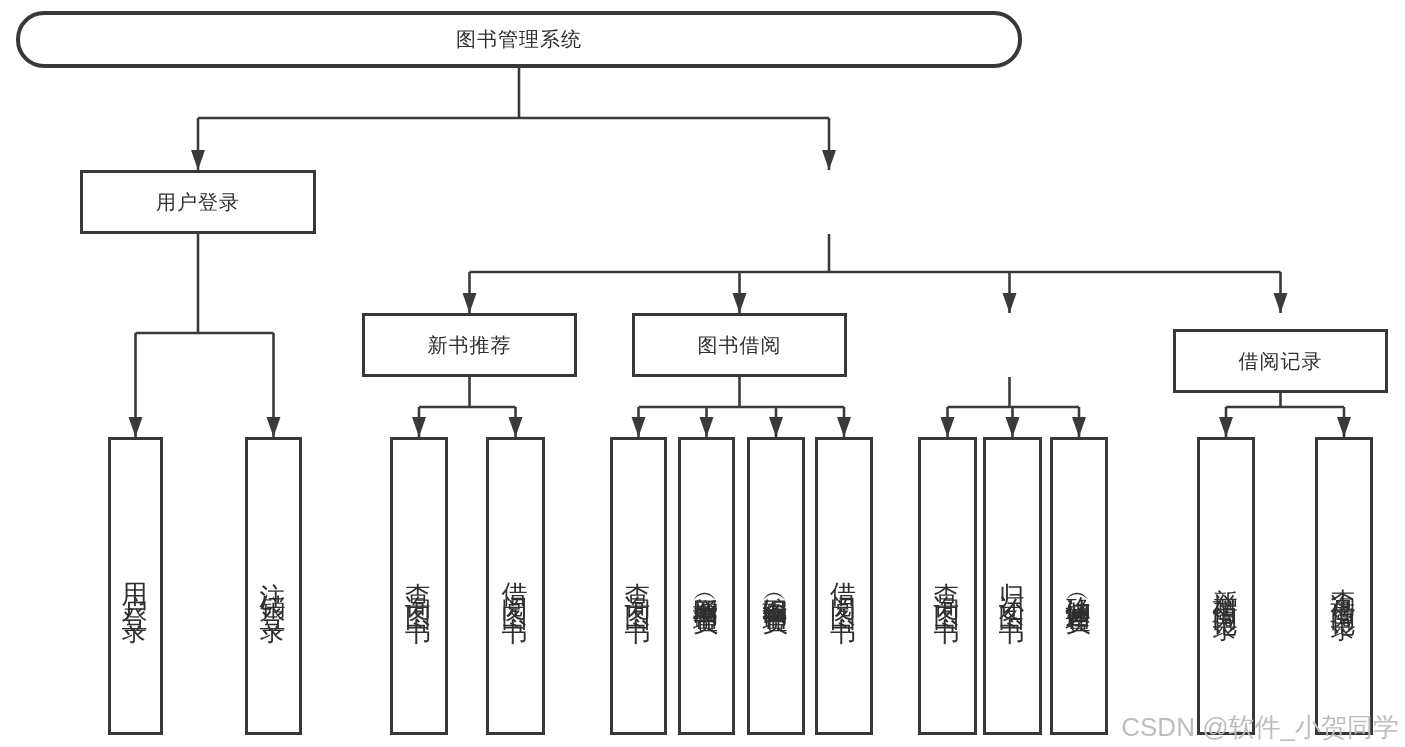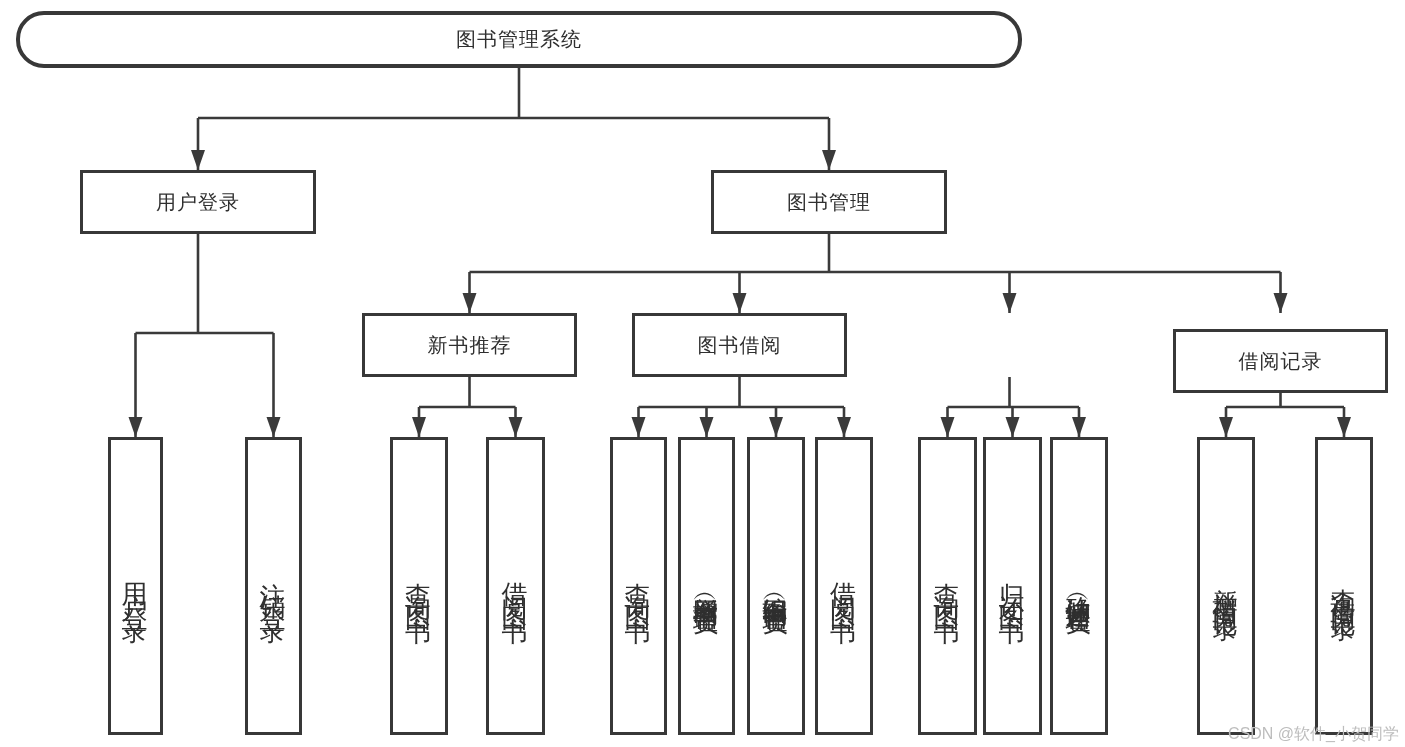--- a/index.html
+++ b/index.html
@@ -39,21 +39,21 @@
     writing-mode: vertical-rl;
     text-orientation: mixed;
   }
   .box.v4 { font-size: 26px; letter-spacing: 12px; }
   .box.v6 { font-size: 25px; letter-spacing: 6px; }
   .box.v9 { font-size: 25px; letter-spacing: 2px; }
   #watermark {
     position: absolute;
     right: 6px;
     bottom: 2px;
-    font-size: 16px;
+    font-size: 26px;
     color: #bdbdbd;
     z-index: 5;
     white-space: nowrap;
   }
 </style>
 </head>
 <body>
 
 <div id="canvas">
 
@@ -108,21 +108,20 @@
       <path d="M1280.5,377 V407"></path>
       <path d="M1226,407 H1344"></path>
       <path d="M1226,407 V437" marker-end="url(#arrow)"></path>
       <path d="M1344,407 V437" marker-end="url(#arrow)"></path>
     </g>
   </svg>
 
   <div class="box h root" style="left:16px; top:11px; width:1006px; height:57px;">图书管理系统</div>
 
   <div class="box h" style="left:80px; top:170px; width:236px; height:64px;">用户登录</div>
-  <div class="box h" style="left:711px; top:170px; width:236px; height:64px;">图书管理</div>
 
   <div class="box h" style="left:632px; top:313px; width:215px; height:64px;">图书借阅</div>
   <div class="box h" style="left:362px; top:313px; width:215px; height:64px;">新书推荐</div>
   <div class="box h" style="left:1173px; top:329px; width:215px; height:64px;">借阅记录</div>
 
   <div class="box v v4" style="left:108px; top:437px; width:55px; height:298px;">用户登录</div>
   <div class="box v v4" style="left:245px; top:437px; width:57px; height:298px;">注销登录</div>
 
   <div class="box v v4" style="left:390px; top:437px; width:58px; height:298px;">查询图书</div>
   <div class="box v v4" style="left:486px; top:437px; width:59px; height:298px;">借阅图书</div>

